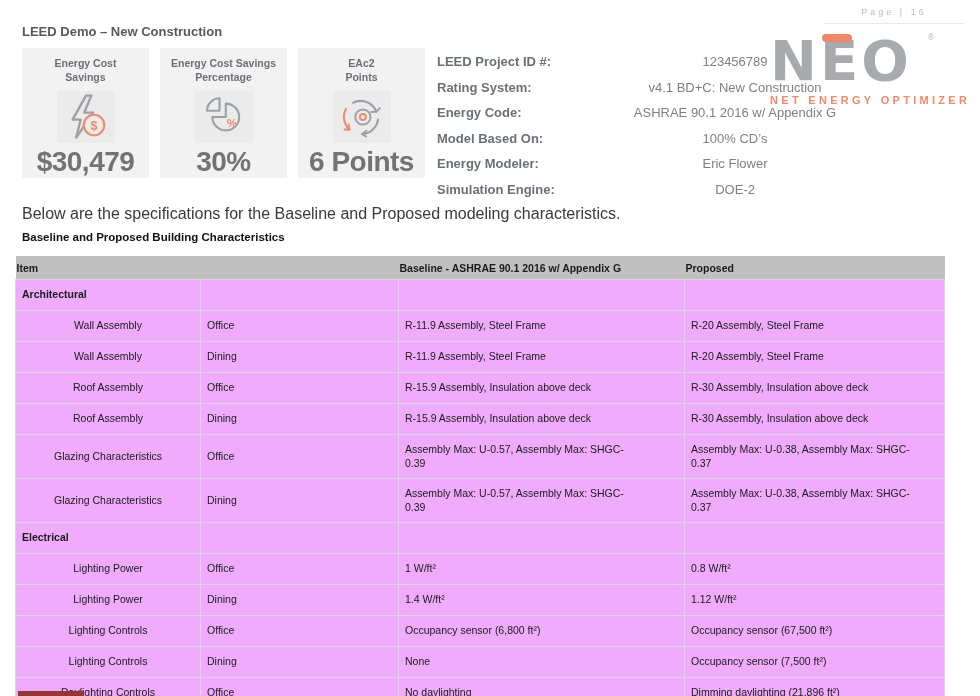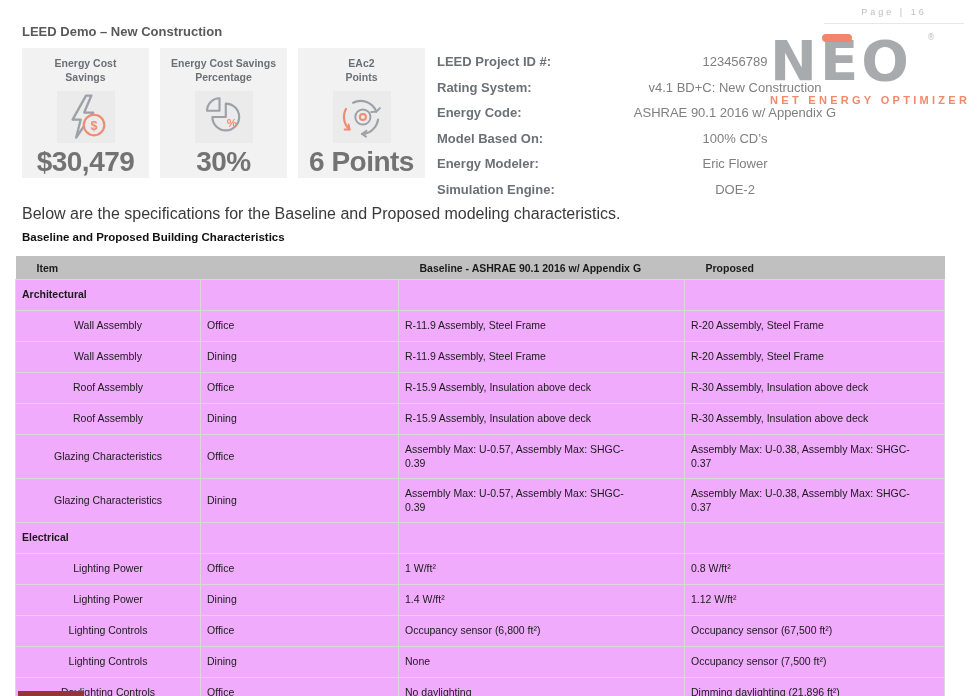--- a/index.html
+++ b/index.html
@@ -69,21 +69,21 @@
   .intro { position:absolute; left:22px; top:205px; font-size:16px; color:#3A3A3A; }
   .table-title { position:absolute; left:22px; top:231px; font-size:11.5px; font-weight:bold; color:#111111; }
 
   .char-table {
     position:absolute; left:15px; top:256px; width:929px;
     border-collapse:collapse; table-layout:fixed;
     font-size:10.5px; color:#1A1A1A;
   }
   .char-table th {
     background:#C0C0C0; font-weight:bold; text-align:left;
-    height:23px; padding:0 6px 0 21px; border:none;
+    height:23px; padding:0 6px 0 1px; border:none;
   }
   .char-table td {
     border:1px solid #D9D9D9; height:26px; padding:2px 6px;
     vertical-align:middle; line-height:1.3; background:#f0abfc;
   }
   .char-table td:first-child { text-align:center; }
   .char-table tr.section td:first-child { text-align:left; font-weight:bold; padding-left:6px; }
   .char-table tr.tall td { height:39px; }
   .char-table tr:last-child td { border-bottom:3px solid #D6D6D6; }
   .wrap-narrow { display:block; max-width:228px; }

